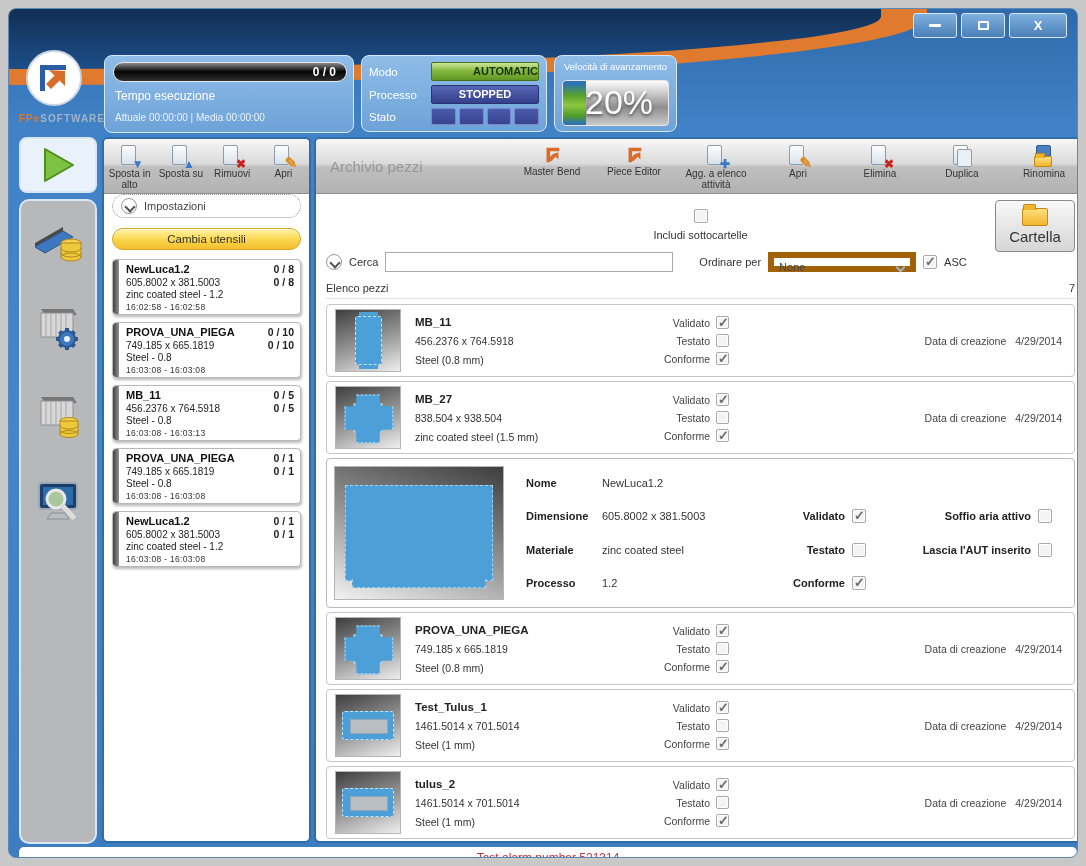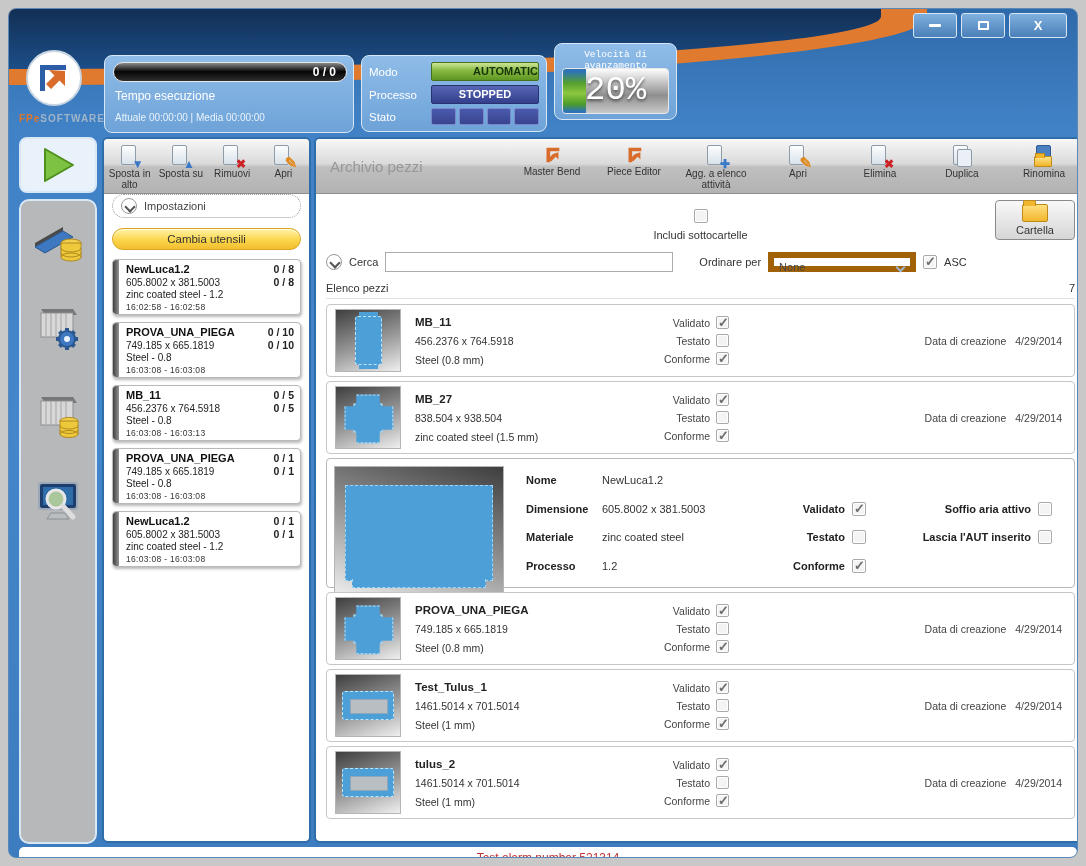--- a/index.html
+++ b/index.html
@@ -38,21 +38,21 @@
                grid-template-columns:58px 1fr; grid-template-rows:1fr 1fr 1fr; row-gap:4px; column-gap:4px; align-items:center; }
   .m-label { color:#fff; font-size:11.5px; }
   .m-auto { height:19px; border:1px solid #47701C; border-radius:2px; text-align:center; line-height:17px;
             font-size:11px; font-weight:bold; color:#17330A;
             background:linear-gradient(180deg,#CDE697,#86B940 45%,#5E9623);padding-left:41px; }
   .m-stop { height:19px; border:1px solid #2A3170; border-radius:2px; text-align:center; line-height:17px;
             font-size:11px; font-weight:bold; color:#fff;
             background:linear-gradient(180deg,#5666B5,#343F8C); }
   .m-boxes { display:flex; gap:3px; height:17px; }
   .m-box { flex:1; border:1px solid #7A87CC; border-radius:2px; background:linear-gradient(180deg,#4A5AAD,#39448F); }
-  .p-speed { left:545px; top:34px; width:123px; height:77px;font-family:Liberation Mono, monospace; }
+  .p-speed { left:545px; top:46px; width:123px; height:77px; }
   .speed-label { color:#fff; font-size:9.5px; text-align:center; padding-top:5px; }
   .gauge { position:absolute; left:7px; top:24px; width:107px; height:46px; border:1px solid #E8E8E8; border-radius:4px;
            background:linear-gradient(180deg,#FDFDFD,#8F8F8F 60%,#C9C9C9); overflow:hidden; }
   .gauge-fill { position:absolute; left:0; top:0; bottom:0; width:23px;
                 background:linear-gradient(180deg,#2E74B5 6%,#55A02E 32%,#8CC63F 55%,#4D9C2A 80%,#2E74B5 96%); }
   .gauge-pct { position:absolute; left:22px; top:2px; color:#fff; font-size:34px; text-shadow:0 2px 3px rgba(60,60,60,.75); }
   
   .play-box { position:absolute; left:10px; top:128px; width:78px; height:56px; background:#E9F2FA;
               border:2px solid #D7E7F6; border-radius:8px; display:flex; align-items:center; justify-content:center; cursor:pointer; }
   .side-rail { position:absolute; left:10px; top:190px; width:78px; height:645px; background:#B7B8BA;
@@ -85,23 +85,23 @@
   .big-folder::before { content:""; position:absolute; left:0; top:-5px; width:11px; height:5px; background:#F2B62E;
                         border:1px solid #C08A18; border-bottom:none; border-radius:2px 2px 0 0; }
   
   .a-title { align-self:center; padding-left:14px; font-size:15px; color:#979797; width:196px; }
   .a-btns { display:flex; flex:1; }
   .a-btns .toolbtn { width:82px; }
   
   .a-body { position:relative; padding:8px 10px 0 10px; height:651px; }
   .path-input { width:668px; height:22px; border:1px solid #ABABAB; font-size:11px; color:#333; padding:0 6px;
                 font-family:"Liberation Sans",sans-serif; background:#fff; }
-  .folder-btn { position:absolute; right:10px; top:6px; width:80px; height:40px; border:1px solid #8A8A8A; border-radius:4px;
+  .folder-btn { position:absolute; right:10px; top:6px; width:80px; height:52px; border:1px solid #8A8A8A; border-radius:4px;
                 background:linear-gradient(180deg,#F8F8F8,#D6D6D6); display:flex; flex-direction:column; align-items:center;
-                justify-content:center; gap:2px; font-size:11px; color:#333; cursor:pointer; }
+                justify-content:center; gap:2px; font-size:15px; color:#333; cursor:pointer; }
   .chk-row { display:flex; align-items:center; gap:6px; margin-top:7px; font-size:11px; color:#333;flex-direction:column; }
   .cb { position:relative; width:14px; height:14px; background:#F4F4F4; border:1px solid #A9A9A9; border-radius:2px;
         box-shadow:inset 0 0 0 1px #fff; flex:0 0 14px; cursor:pointer; }
   .cb.on::after { content:"✓"; position:absolute; left:1px; top:-2px; font-size:13px; font-weight:bold; color:#6E6E6E; }
   .search-row { display:flex; align-items:center; gap:7px; margin-top:11px; font-size:11px; color:#333; }
   .chev-circle { width:16px; height:16px; border-radius:50%; border:1px solid #999; background:#fff; position:relative; cursor:pointer; flex:0 0 16px;}
   .chev-circle::after { content:""; position:absolute; left:4px; top:4px; width:6px; height:6px;
                         border-right:2px solid #555; border-bottom:2px solid #555; transform:rotate(45deg); }
   .search-input { width:288px; height:20px; border:1px solid #ABABAB; background:#fff; font-size:11px; padding:0 5px;
                   font-family:"Liberation Sans",sans-serif; }
@@ -132,21 +132,21 @@
   .shape-cross::before { content:""; position:absolute; left:-11px; top:2px; width:52px; height:26px; background:#4D9FD8;
                          border-left:1px dashed #BFE6FA; border-right:1px dashed #BFE6FA; }
   .shape-cross::after { content:""; position:absolute; left:2px; top:-11px; width:26px; height:52px; background:#4D9FD8;
                         border-top:1px dashed #BFE6FA; border-bottom:1px dashed #BFE6FA; }
   .shape-tray { width:52px; height:29px; background:#4D9FD8; border:1px dashed #BFE6FA; border-radius:3px; }
   .shape-tray::before { content:""; position:absolute; left:7px; top:7px; width:36px; height:13px; background:#B9BEC2; border:1px solid #8FA6B8; }
   .shape-panel { width:148px; height:96px; background:#4D9FD8; border:1px dashed #9FD4F2; }
   .shape-panel::before { content:""; position:absolute; left:6px; top:-7px; width:148px; height:96px; background:#5FABDF; z-index:-1; }
   .shape-panel::after { content:""; position:absolute; left:6px; bottom:-8px; right:6px; height:8px; background:#4D9FD8; border:1px dashed #9FD4F2; border-top:none; }
   
-  .detail-card { position:relative; height:130px; border:1px solid #B9B9B9; border-radius:4px; background:#fff;
+  .detail-card { position:relative; height:150px; border:1px solid #B9B9B9; border-radius:4px; background:#fff;
                  display:flex; padding:7px; gap:22px; cursor:pointer; }
   .thumb2 { width:170px; height:134px; border:1px solid #B5B5B5; background:linear-gradient(200deg,#3E3E3E,#9A9A9A 55%,#F2F2F2);
             display:flex; align-items:center; justify-content:center; flex:0 0 170px; }
   .d-grid { display:grid; grid-template-columns:76px 168px 112px 186px; grid-auto-rows:1fr; align-items:center;
             font-size:11px; color:#333; flex:1; }
   .d-label { font-weight:bold; color:#222; }
   .d-check { display:flex; align-items:center; justify-content:flex-end; gap:7px; font-weight:bold; color:#222; padding-right:16px; }
   
   .q-inset { padding:0 8px 0 8px; }
   .expander { height:24px; border:1px dotted #9A9A9A; border-radius:12px; display:flex; align-items:center; gap:7px;

